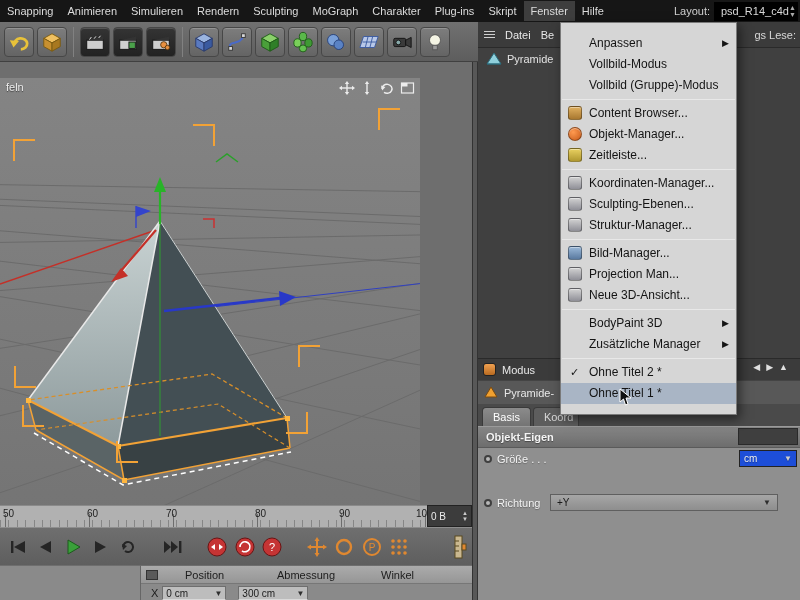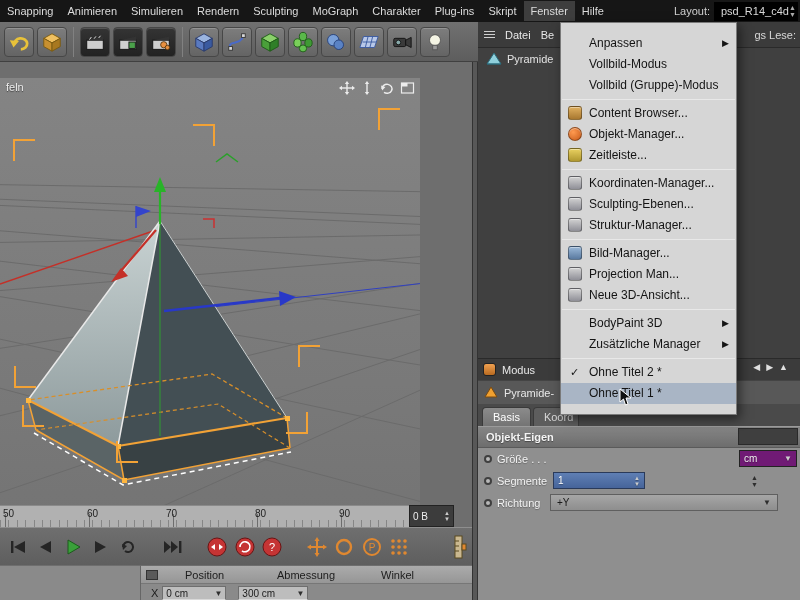--- a/index.html
+++ b/index.html
@@ -63,21 +63,21 @@
   .attr-section{position:absolute;left:0;top:404px;width:322px;height:22px;
                 background:linear-gradient(#858585,#6d6d6d);border-top:1px solid #9a9a9a;
                 border-bottom:1px solid #5a5a5a;display:flex;align-items:center;padding-left:8px;
                 font-weight:bold;color:#f4f4f4;text-shadow:0 1px 1px rgba(0,0,0,.4);}
   .section-field{position:absolute;right:2px;top:406px;width:60px;height:17px;background:#3f3f3f;
                  border:1px solid #2a2a2a;}
   .attr-row{position:absolute;left:0;width:322px;height:22px;display:flex;align-items:center;
             color:#f2f2f2;text-shadow:0 1px 1px rgba(0,0,0,.3);}
   .anim-dot{width:8px;height:8px;border-radius:50%;border:2px solid #3f3f3f;background:#b8b8b8;
             margin:0 5px 0 6px;flex:none;}
-  .attr-field-dark{position:absolute;right:3px;top:2px;width:58px;height:17px;background:#701a75;
+  .attr-field-dark{position:absolute;right:3px;top:2px;width:58px;height:17px;background:#1d4ed8;
                    border:1px solid #222;color:#eee;display:flex;align-items:center;
                    justify-content:space-between;padding:0 4px;font-size:10px;}
   .attr-field-blue{position:absolute;left:75px;top:2px;width:92px;height:17px;
                    background:linear-gradient(#5f7fb4,#46649a);border:1px solid #2a3a5a;color:#fff;
                    display:flex;align-items:center;justify-content:space-between;padding:0 4px;font-size:10px;}
   .attr-dd{position:absolute;left:72px;top:2px;width:228px;height:17px;
            background:linear-gradient(#a6a6a6,#8e8e8e);border:1px solid #5f5f5f;color:#1b1b1b;
            text-shadow:none;display:flex;align-items:center;justify-content:space-between;
            padding:0 6px;font-size:10px;}
   .mini-stepper{font-size:6px;line-height:6px;color:#ccc;text-align:center;}
@@ -86,21 +86,21 @@
 
   
   .ruler{position:absolute;left:0;top:505px;width:427px;height:22px;background:#b1b1b1;
          border-top:1px solid #8a8a8a;z-index:3;overflow:hidden;}
   .ruler:after{content:"";position:absolute;left:0;bottom:0;width:100%;height:7px;
          background:repeating-linear-gradient(90deg,#868686 0 1px,transparent 1px 8.4px);}
   .ruler:before{content:"";position:absolute;left:5px;bottom:0;width:100%;height:13px;
          background:repeating-linear-gradient(90deg,#6d6d6d 0 1px,transparent 1px 84px);}
   .ruler span{position:absolute;top:2px;font-size:10px;color:#1d1d1d;}
   .rt0{left:3px}.rt1{left:87px}.rt2{left:166px}.rt3{left:255px}.rt4{left:339px}.rt5{left:416px}
-  .frame-field{position:absolute;left:409px;top:505px;width:45px;height:22px;background:#3c3c3c;
+  .frame-field{position:absolute;left:427px;top:505px;width:45px;height:22px;background:#3c3c3c;
          border:1px solid #222;color:#ededed;font-size:10px;display:flex;align-items:center;
          justify-content:space-between;padding:0 3px;z-index:3;}
 
   
   .transport{position:absolute;left:0;top:527px;width:472px;height:38px;
              background:linear-gradient(#6f6f6f,#5e5e5e);border-top:1px solid #8e8e8e;
              display:flex;align-items:center;padding-left:6px;gap:4px;z-index:3;}
   .tr-btn{width:26px;height:24px;background:none;border:none;display:flex;align-items:center;
           justify-content:center;padding:0;}
   .tr-gap{width:14px;}
@@ -427,29 +427,20 @@
 
     <div class="attr-row" style="top:426px;">
       <span class="anim-dot"></span>
       <span>Größe . . .</span>
       <span class="attr-field-dark">
         <span>cm</span>
         <span class="dd-arrow" style="color:#ccc;">▼</span>
       </span>
     </div>
 
-    <div class="attr-row" style="top:448px;">
-      <span class="anim-dot"></span>
-      <span>Segmente</span>
-      <span class="attr-field-blue">
-        <span>1</span>
-        <span class="mini-stepper">▲<br>▼</span>
-      </span>
-      <span class="row-stepper">▲<br>▼</span>
-    </div>
 
     <div class="attr-row" style="top:470px;">
       <span class="anim-dot"></span>
       <span>Richtung</span>
       <span class="attr-dd">
         <span>+Y</span>
         <span class="dd-arrow">▼</span>
       </span>
     </div>
   </div>

